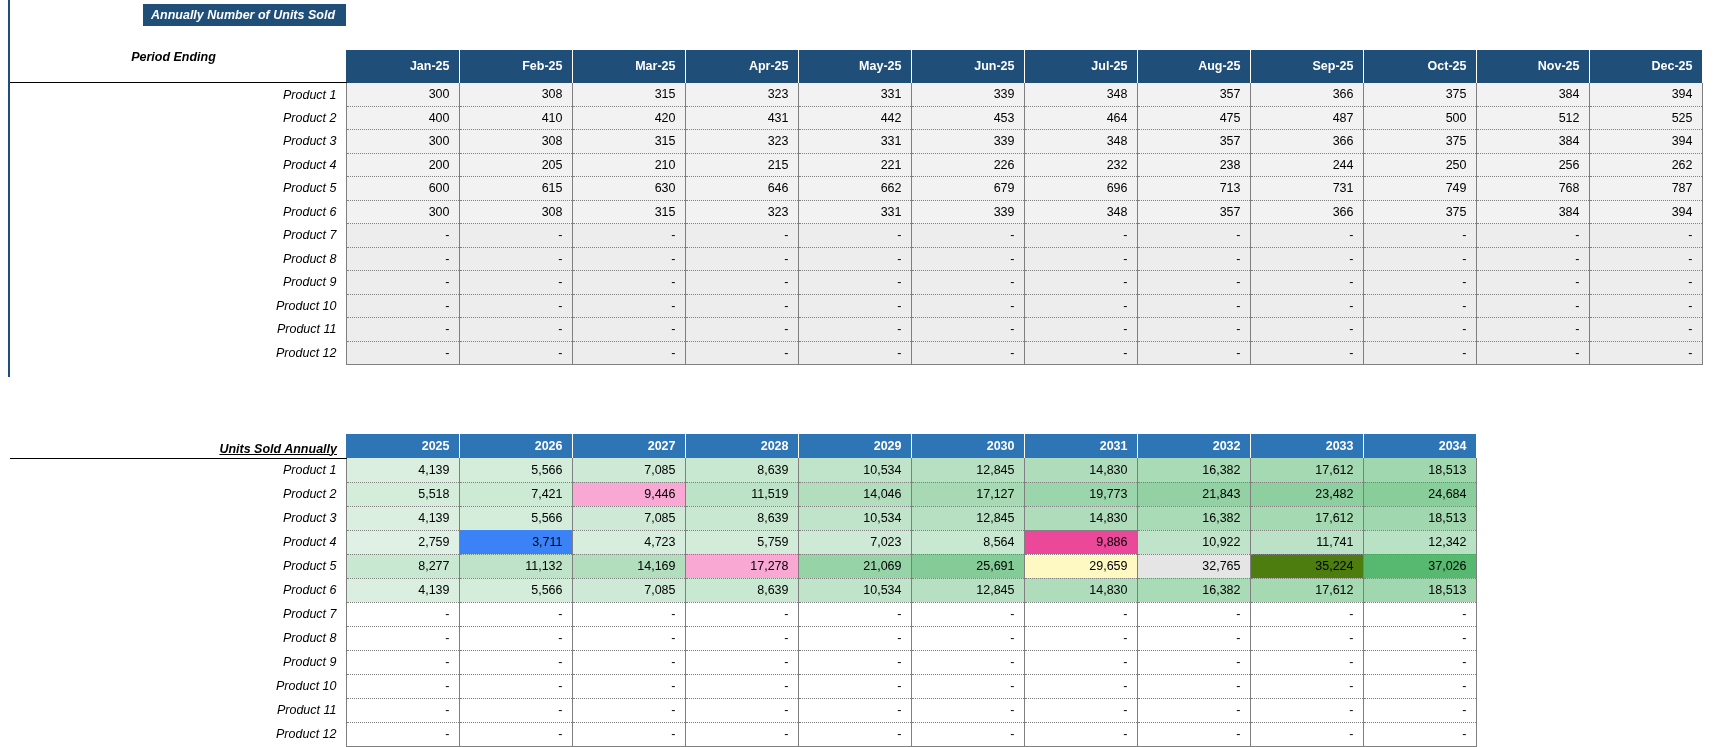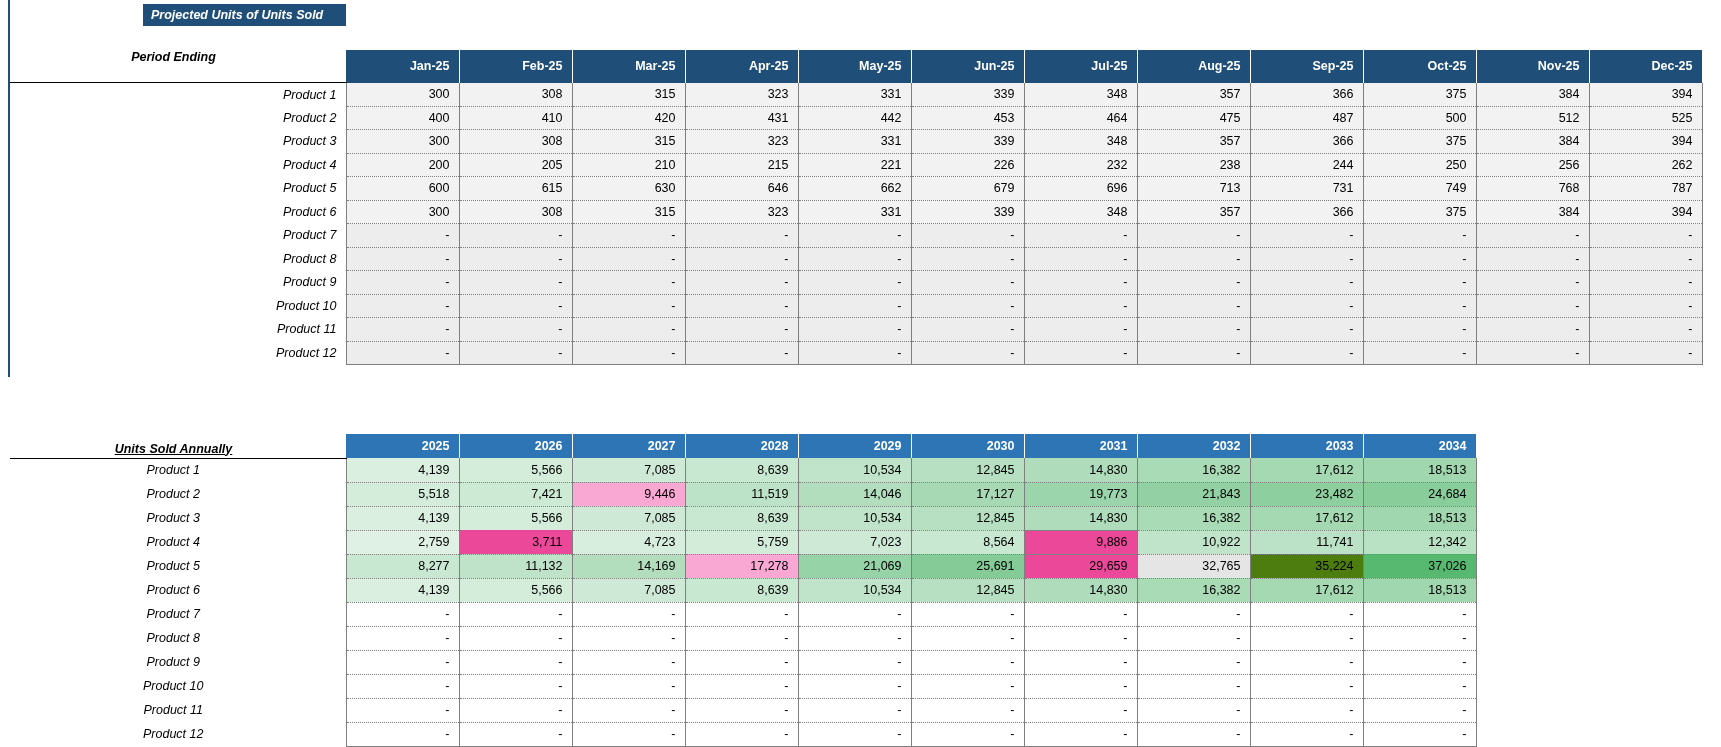--- a/index.html
+++ b/index.html
@@ -115,21 +115,21 @@
   .annual {
     position: absolute;
     left: 10px;
     top: 434px;
   }
   .annual col.lbl { width: 336px; }
   .annual col.yr { width: 113px; }
 
   .annual th.rowlbl,
   .annual td.rowlbl {
-    text-align: center;
+    text-align: right;
     padding-right: 9px;
     font-style: italic;
     box-sizing: border-box;
     height: 24px;
   }
   .annual th.rowlbl {
     font-weight: bold;
     text-decoration: underline;
     border-bottom: 1.5px solid #000;
     vertical-align: bottom;
@@ -158,21 +158,21 @@
   .annual tbody td.val.first { border-left: 1px solid #7f7f7f; }
   .annual tbody tr:last-child td.val { border-bottom: 1px solid #7f7f7f; }
 </style>
 </head>
 <body>
 
 <div class="sheet">
 
   <div class="left-rule"></div>
 
-  <div class="title-bar">Projected Units of Units Sold</div>
+  <div class="title-bar">Annually Number of Units Sold</div>
 
   <table class="monthly" id="monthly-table">
     <colgroup>
       <col class="lbl">
       <col class="mon">
         <col class="mon">
         <col class="mon">
         <col class="mon">
       <col class="mon">
         <col class="mon">
@@ -449,39 +449,39 @@
           <td class="val" style="background: rgb(192, 228, 202);">10,534</td>
           <td class="val" style="background: rgb(183, 224, 194);">12,845</td>
           <td class="val" style="background: rgb(175, 221, 188);">14,830</td>
           <td class="val" style="background: rgb(169, 219, 182);">16,382</td>
           <td class="val" style="background: rgb(164, 217, 178);">17,612</td>
           <td class="val" style="background: rgb(161, 215, 175);">18,513</td>
         </tr>
         <tr>
           <td class="rowlbl">Product 4</td>
           <td class="val first" style="background: rgb(223, 241, 229);">2,759</td>
-          <td class="val" style="background: #ec4899;">3,711</td>
+          <td class="val" style="background: #3b82f6;">3,711</td>
           <td class="val" style="background: rgb(215, 238, 222);">4,723</td>
           <td class="val" style="background: rgb(211, 236, 218);">5,759</td>
           <td class="val" style="background: rgb(206, 234, 214);">7,023</td>
           <td class="val" style="background: rgb(200, 232, 209);">8,564</td>
           <td class="val" style="background: #ec4899;">9,886</td>
           <td class="val" style="background: rgb(191, 228, 201);">10,922</td>
           <td class="val" style="background: rgb(187, 226, 198);">11,741</td>
           <td class="val" style="background: rgb(185, 225, 196);">12,342</td>
         </tr>
         <tr>
           <td class="rowlbl">Product 5</td>
           <td class="val first" style="background: rgb(201, 232, 210);">8,277</td>
           <td class="val" style="background: rgb(190, 227, 200);">11,132</td>
           <td class="val" style="background: rgb(178, 222, 190);">14,169</td>
           <td class="val" style="background: #f9a8d4;">17,278</td>
           <td class="val" style="background: rgb(150, 211, 166);">21,069</td>
           <td class="val" style="background: rgb(132, 203, 151);">25,691</td>
-          <td class="val" style="background: #ec4899; margin-left: 48px;">29,659</td>
+          <td class="val" style="background: #fef9c3; margin-left: 48px;">29,659</td>
           <td class="val" style="background: #e5e5e5;">32,765</td>
           <td class="val" style="background: #4d7c0f; padding-left: 12px;">35,224</td>
           <td class="val" style="background: rgb(87, 184, 112);">37,026</td>
         </tr>
         <tr>
           <td class="rowlbl">Product 6</td>
           <td class="val first" style="background: rgb(218, 239, 224);">4,139</td>
           <td class="val" style="background: rgb(212, 237, 219);">5,566</td>
           <td class="val" style="background: rgb(206, 234, 214);">7,085</td>
           <td class="val" style="background: rgb(200, 232, 209);">8,639</td>

